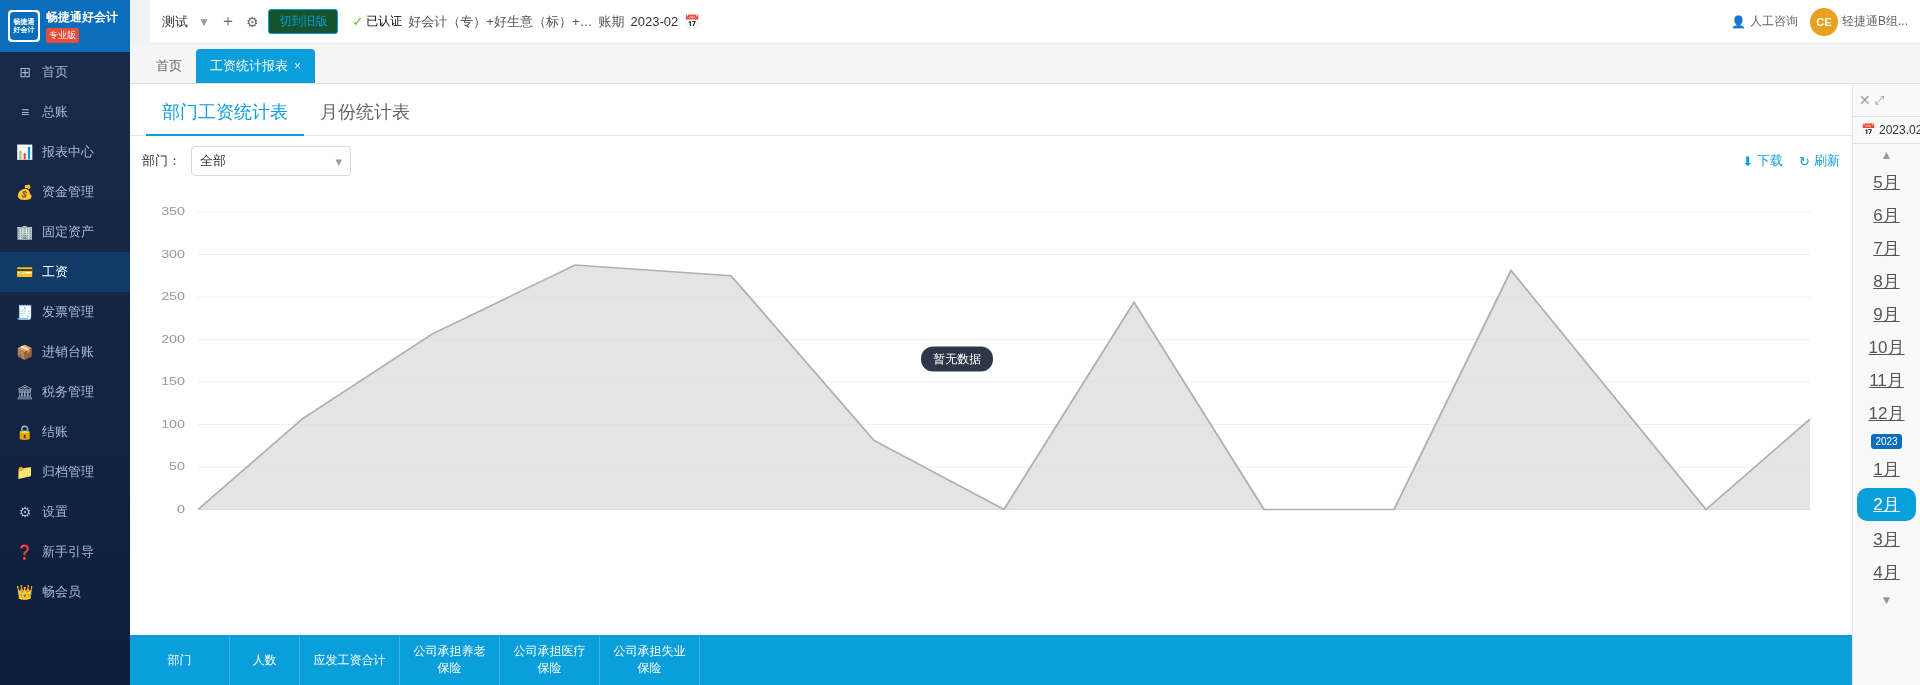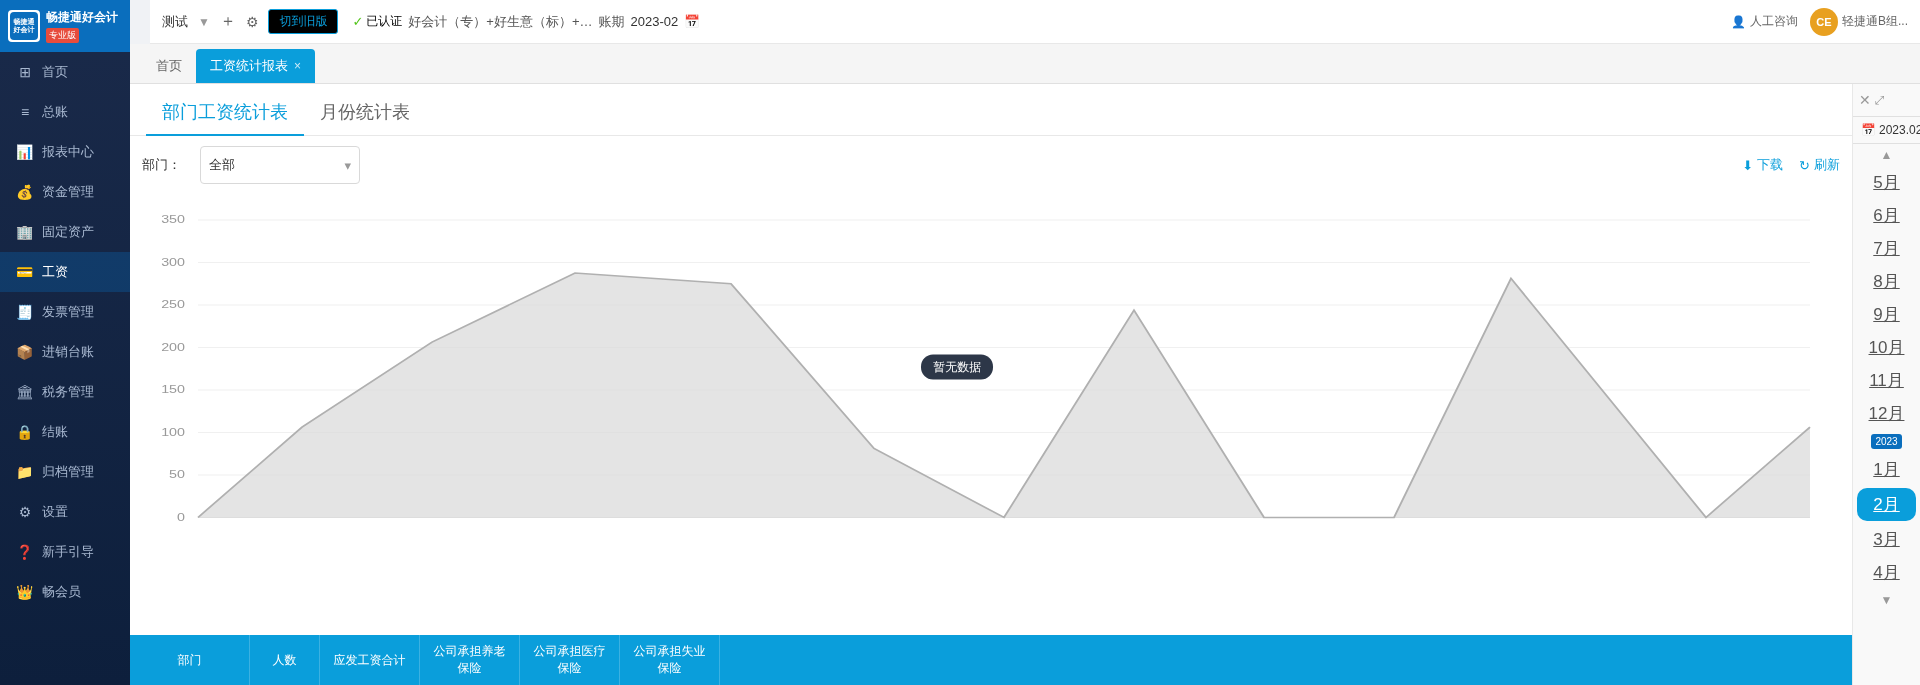--- a/index.html
+++ b/index.html
@@ -80,21 +80,21 @@
       font-size: 13px;
       color: #333;
       font-weight: 500;
     }
     .topbar-arrow { color: #999; font-size: 12px; }
     .topbar-plus { color: #666; font-size: 16px; cursor: pointer; }
     .topbar-gear { color: #666; font-size: 14px; cursor: pointer; }
     .topbar-switch-btn {
       border: 1px solid #0a9edb;
       color: #0a9edb;
-      background: #000000;
+      background: #14532d;
       padding: 3px 10px;
       border-radius: 3px;
       font-size: 12px;
       cursor: pointer;
     }
     .topbar-status-items {
       display: flex;
       align-items: center;
       gap: 6px;
       margin-left: 4px;
@@ -212,32 +212,31 @@
       background: #fff;
     }
     .toolbar-left {
       display: flex;
       align-items: center;
       gap: 10px;
     }
     .toolbar-label { font-size: 13px; color: #333; }
     .dept-select {
       width: 160px;
-      height: 38px;
+      height: 30px;
       border: 1px solid #d9d9d9;
       border-radius: 4px;
       padding: 0 8px;
       font-size: 13px;
       color: #333;
       background: #fff;
       display: flex;
       align-items: center;
       justify-content: space-between;
       cursor: pointer;
-      margin-left: 9px;
     }
     .toolbar-right {
       display: flex;
       align-items: center;
       gap: 16px;
     }
     .toolbar-btn {
       display: flex;
       align-items: center;
       gap: 4px;
@@ -573,21 +572,21 @@
             <path d="M40,295 L120,210 L220,130 L330,65 L450,75 L560,230 L660,295 L760,100 L860,295 L960,295 L1050,70 L1200,295 L1280,210" fill="none" stroke="#b0b0b0" stroke-width="1.5"></path>
           </svg>
           
           <div class="chart-tooltip">
             <span>暂无数据</span>
           </div>
         </div>
       </div>
 
       <div class="bottom-table">
-        <div class="table-header-cell" style="width:120px;align-items:center;">
+        <div class="table-header-cell" style="width:100px;align-items:center;">
           <span>部门</span>
         </div>
         <div class="table-header-cell" style="width:70px;">
           <span>人数</span>
         </div>
         <div class="table-header-cell" style="width:100px;">
           <span>应发工资合计</span>
         </div>
 
 

